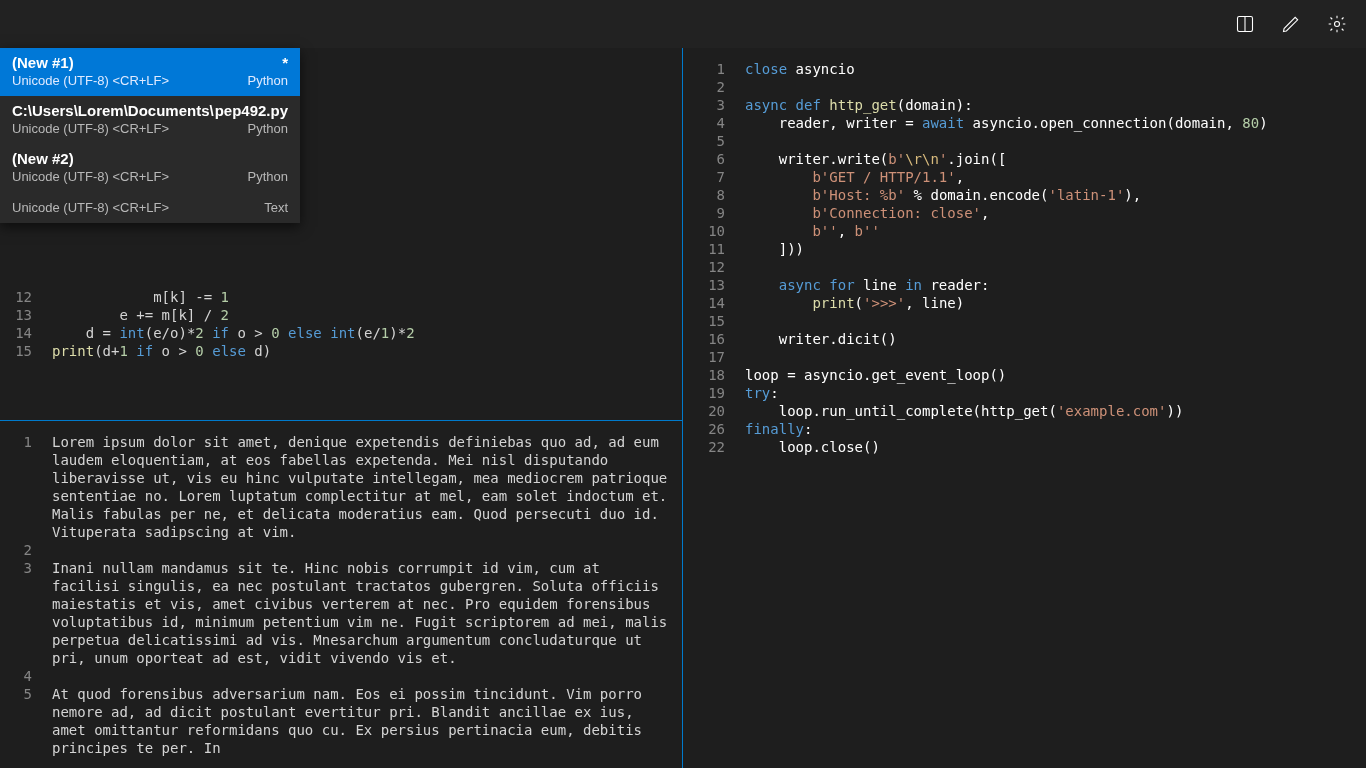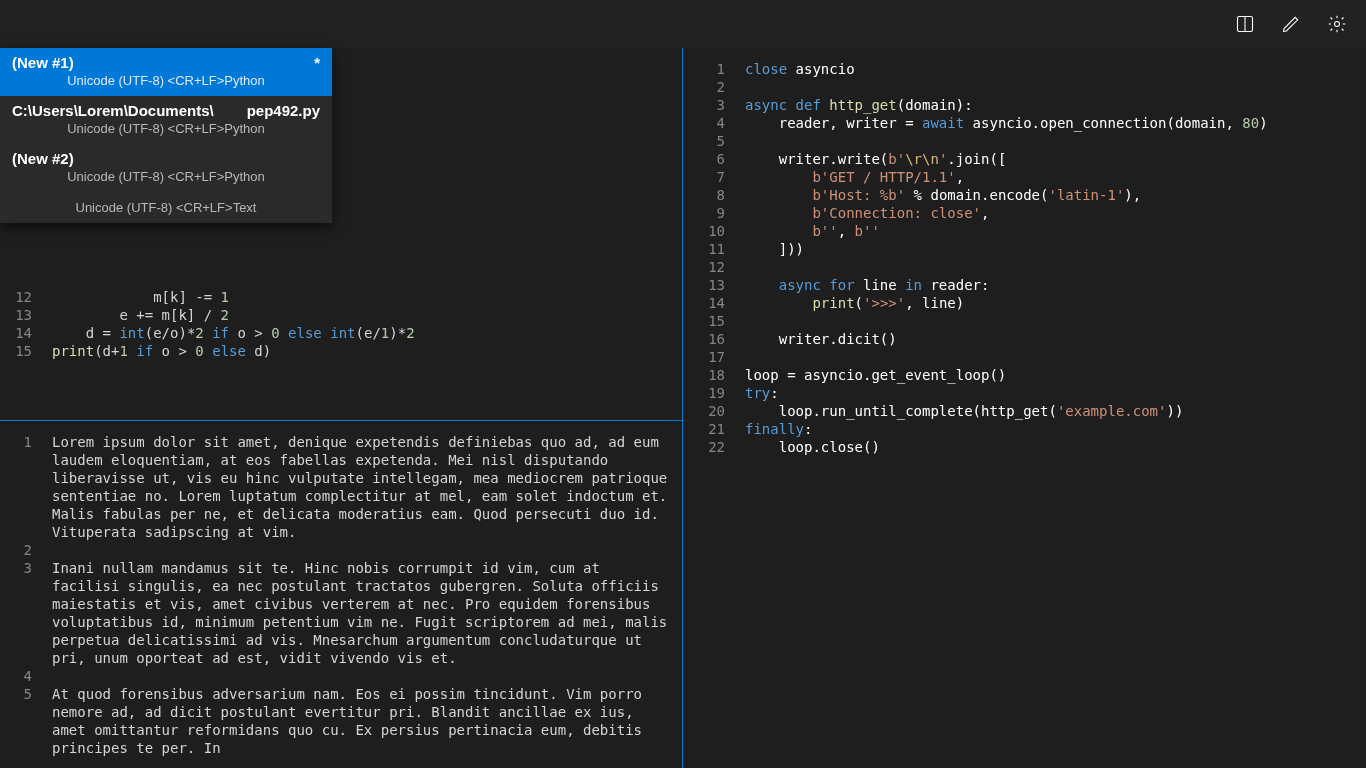--- a/index.html
+++ b/index.html
@@ -27,26 +27,26 @@
   .rightcode { white-space:pre; }
 
   .kw { color:#569cd6; }
   .fn { color:#dcdcaa; }
   .builtin { color:#569cd6; }
   .str { color:#ce9178; }
   .num { color:#b5cea8; }
   .punct { color:#ffffff;margin-top:16px; }
 
   
-  .tabs-dropdown { position:absolute; left:0; top:0; width:332px; background:#2a2a2a; color:#fff; z-index:10; box-shadow:0 4px 12px rgba(0,0,0,0.6); font-family:"Segoe UI",sans-serif; }
+  .tabs-dropdown { position:absolute; left:0; top:0; width:300px; background:#2a2a2a; color:#fff; z-index:10; box-shadow:0 4px 12px rgba(0,0,0,0.6); font-family:"Segoe UI",sans-serif; }
   .tab-item { padding:6px 12px 8px 12px; cursor:default; }
   .tab-item.sel { background:#0078d7; }
   .tab-line1 { display:flex; justify-content:space-between; align-items:baseline; font-size:15px; font-weight:600; }
   .tab-line1 .mod { }
-  .tab-line2 { display:flex; justify-content:center; font-size:13px; color:#b8b8b8; margin-top:2px; }
+  .tab-line2 { display:flex; justify-content:space-between; font-size:13px; color:#b8b8b8; margin-top:2px; }
   .tab-item.sel .tab-line2 { color:#dfeaff; }
 
   
   .left-top .editor .gutter, .left-top .editor .code { padding-top:240px; }
 </style>
 </head>
 <body>
 
 <div class="app">
 
@@ -166,21 +166,21 @@
               <div class="ln">11</div>
               <div class="ln">12</div>
               <div class="ln">13</div>
               <div class="ln">14</div>
               <div class="ln">15</div>
               <div class="ln">16</div>
               <div class="ln">17</div>
               <div class="ln">18</div>
               <div class="ln">19</div>
               <div class="ln">20</div>
-              <div class="ln">21</div>
+              <div class="ln">26</div>
               <div class="ln">22</div>
             </div>
           <div class="code rightcode" id="r-code"><span class="kw">close</span><span class="punct"> asyncio</span>
 
 <span class="kw">async def</span><span class="punct"> </span><span class="fn">http_get</span><span class="punct">(domain):</span>
 <span class="punct">    reader, writer = </span><span class="kw">await</span><span class="punct"> asyncio.open_connection(domain, </span><span class="num">80</span><span class="punct">)</span>
 
 <span class="punct">    writer.write(</span><span class="str">b'</span><span class="str"><span style="color:#d7ba7d">\r</span><span style="color:#d7ba7d">\n</span></span><span class="str">'</span><span class="punct">.join([</span>
 <span class="punct">        </span><span class="str">b'</span><span class="str">GET / HTTP/1.1</span><span class="str">'</span><span class="punct">,</span>
 <span class="punct">        </span><span class="str">b'</span><span class="str">Host: %b</span><span class="str">'</span><span class="punct"> % domain.encode(</span><span class="str">'latin-1'</span><span class="punct">),</span>

